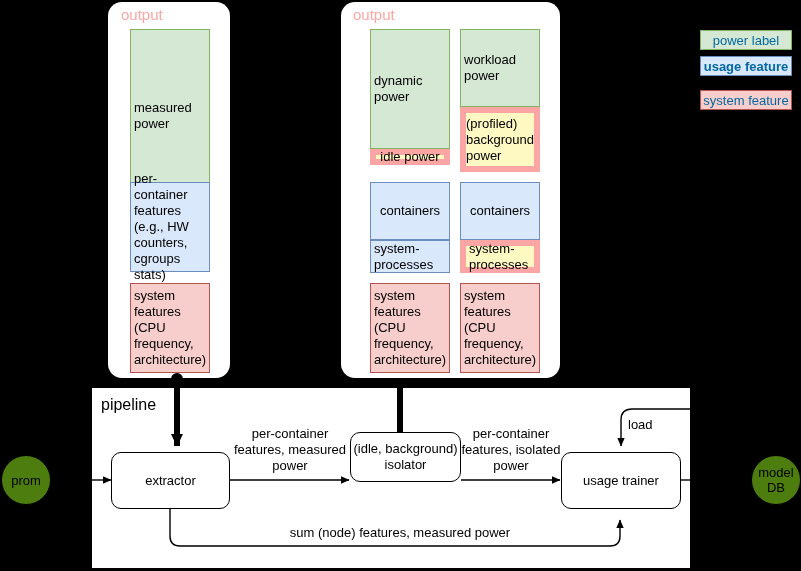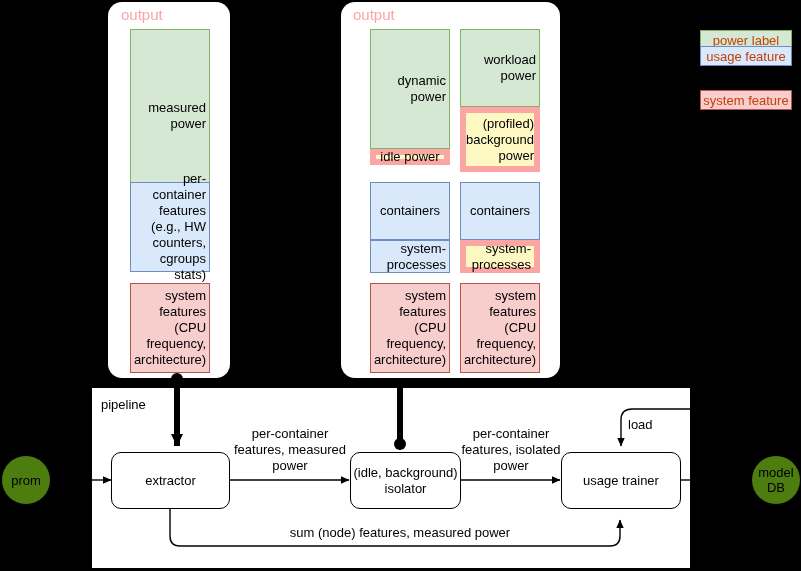--- a/index.html
+++ b/index.html
@@ -30,56 +30,56 @@
     white-space: nowrap;
   }
 
   
   .sbox {
     position: absolute;
     box-sizing: border-box;
     display: flex;
     align-items: center;
     justify-content: center;
-    text-align: right;
+    text-align: left;
     font-size: 13px;
     line-height: 16px;
     color: #000;
     padding: 2px 3px;
   }
   .green  { background:#d5e8d4; border:1px solid #82b366; }
   .blue   { background:#dae8fc; border:1px solid #6c8ebf; }
   .red    { background:#f8cecc; border:1px solid #b85450; }
   .white  { background:#fef9c3; border:6px solid #fca5a5; }
 
   
   .legend-item {
     position: absolute;
     box-sizing: border-box;
     display: flex;
     align-items: center;
     justify-content: center;
     font-size: 13px;
-    color: #c2410c;
+    color: #0369a1;
     height: 20px;
     width: 92px;
   }
 
   
   #pipeline-panel {
     position: absolute;
     left: 92px; top: 388px;
     width: 598px; height: 180px;
     background: #ffffff;
     box-sizing: border-box;
   }
   .panel-title {
     position: absolute;
     left: 101px; top: 397px;
-    font-size: 13px; line-height: 15px;
+    font-size: 16px; line-height: 15px;
     color: #000; white-space: nowrap;
   }
 
   
   .node {
     position: absolute;
     box-sizing: border-box;
     background: #ffffff;
     border: 1px solid #000000;
     border-radius: 10px;
@@ -145,21 +145,21 @@
   <div class="sbox blue" style="left:370px; top:240px; width:80px; height:33px;">system-processes</div>
   <div class="sbox red" style="left:370px; top:283px; width:80px; height:90px;">system features (CPU frequency, architecture)</div>
 
   <div class="sbox green" style="left:460px; top:29px; width:80px; height:78px;">workload power</div>
   <div class="sbox white" style="left:460px; top:107px; width:80px; height:65px;">(profiled) background power</div>
   <div class="sbox blue" style="left:460px; top:182px; width:80px; height:58px;">containers</div>
   <div class="sbox white" style="left:460px; top:240px; width:80px; height:33px;">system-processes</div>
   <div class="sbox red" style="left:460px; top:283px; width:80px; height:90px;">system features (CPU frequency, architecture)</div>
 
   <div class="legend-item green" style="left:700px; top:30px;">power label</div>
-  <div class="legend-item blue" style="left:700px; top:46px;">usage feature</div>
+  <div class="legend-item blue" style="left:700px; top:56px;font-weight:bold;">usage feature</div>
   <div class="legend-item red" style="left:700px; top:90px;">system feature</div>
 
   <div id="pipeline-panel"></div>
   <div class="panel-title">pipeline</div>
 
   <svg class="overlay" viewBox="0 0 801 571" xmlns="http://www.w3.org/2000/svg">
     <defs>
       <marker id="arrow" markerWidth="9" markerHeight="9" refX="8" refY="4.5" orient="auto" markerUnits="userSpaceOnUse">
         <path d="M0,0.8 L8.5,4.5 L0,8.2 z" fill="#000"></path>
       </marker>
@@ -188,21 +188,21 @@
 
     <path d="M690,409 L632,409 Q621,409 621,420 L621,446" stroke="#000" stroke-width="1.4" fill="none" marker-end="url(#arrow)"></path>
 
     <path d="M170,509 L170,536 Q170,546 180,546 L610,546 Q620,546 620,536 L620,520" stroke="#000" stroke-width="1.4" fill="none" marker-end="url(#arrow)"></path>
   </svg>
 
   <div class="circle-node" style="left:1px; top:455px; width:50px; height:50px;">prom</div>
 
   <div class="node" style="left:111px; top:452px; width:119px; height:57px;">extractor</div>
 
-  <div class="node" style="left:350px; top:452px; width:111px; height:57px;">(idle, background) isolator</div>
+  <div class="node" style="left:350px; top:432px; width:111px; height:50px;">(idle, background) isolator</div>
 
   <div class="node" style="left:561px; top:452px; width:120px; height:57px;">usage trainer</div>
 
   <div class="circle-node" style="left:751px; top:455px; width:50px; height:50px;">model DB</div>
 
   <div class="edge-label" style="left:226px; top:426px; width:128px;">per-container features, measured power</div>
 
   <div class="edge-label" style="left:451px; top:426px; width:120px;">per-container features, isolated power</div>
 
   <div class="edge-label" style="left:628px; top:417px; width:40px; text-align:left;">load</div>

